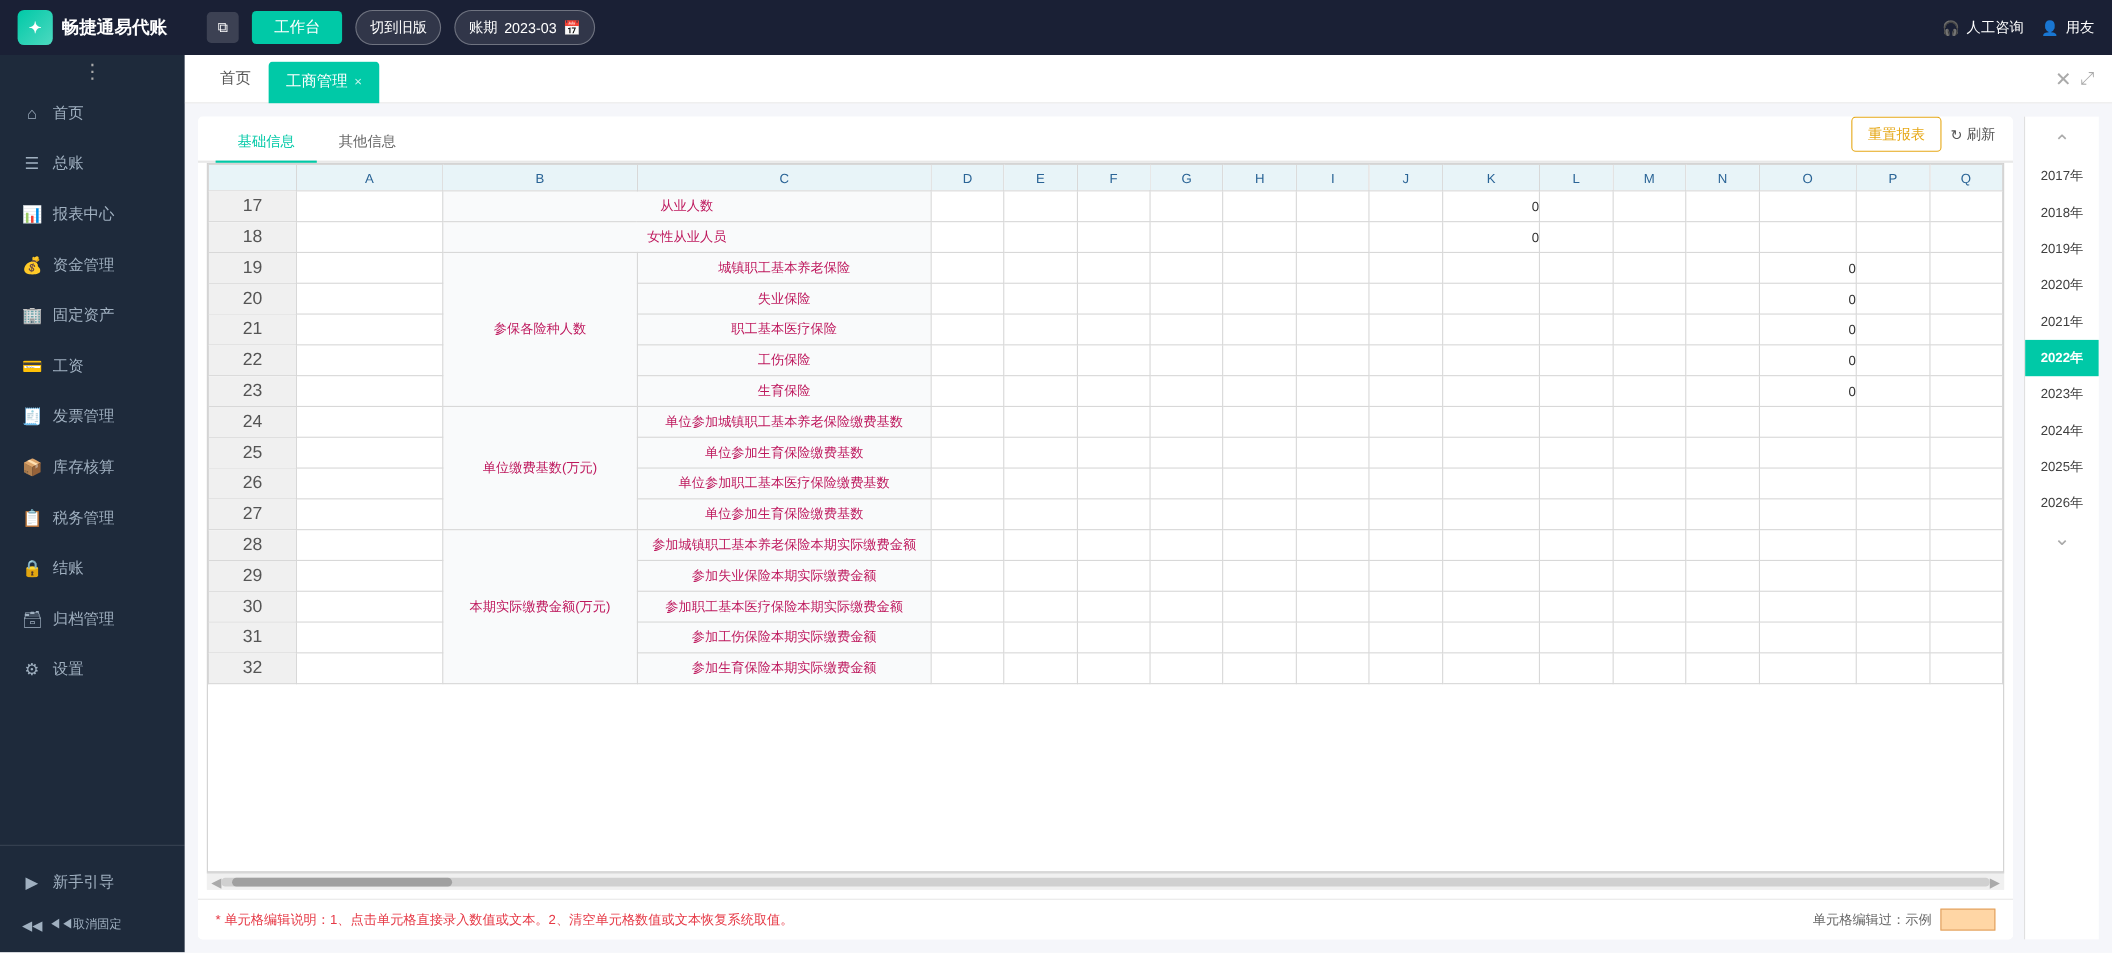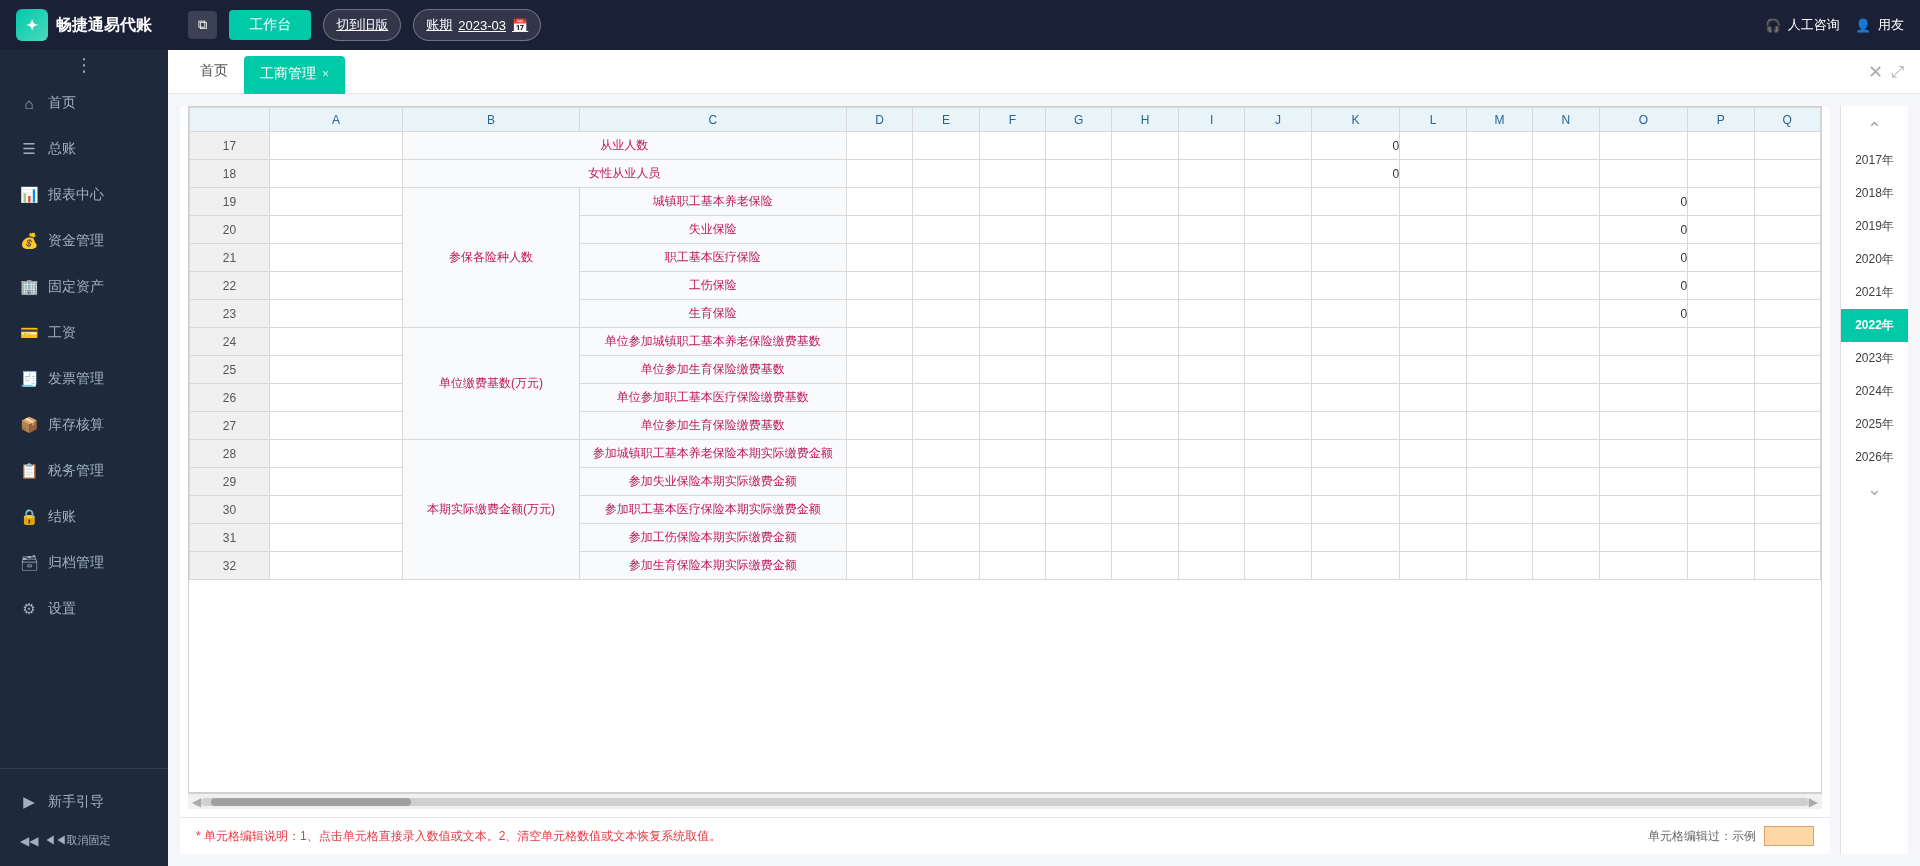--- a/index.html
+++ b/index.html
@@ -6,21 +6,21 @@
     body { font-family: 'Microsoft YaHei', Arial, sans-serif; font-size: 13px; background: #f0f2f5; width: 1920px; height: 866px; overflow: hidden; display: flex; flex-direction: column; }
 
     
     .header { height: 50px; background: #1a2035; display: flex; align-items: center; padding: 0 16px; gap: 12px; flex-shrink: 0; }
     .logo { display: flex; align-items: center; gap: 8px; color: white; font-size: 16px; font-weight: bold; width: 160px; }
     .logo-icon { width: 32px; height: 32px; background: linear-gradient(135deg, #00c9a7, #4dd9c0); border-radius: 6px; display: flex; align-items: center; justify-content: center; color: white; font-size: 14px; }
     .company-selector { display: flex; align-items: center; gap: 6px; background: rgba(255,255,255,0.1); border-radius: 4px; padding: 6px 12px; color: white; cursor: pointer; font-size: 13px; min-width: 260px; }
     .company-selector .arrow { color: #aaa; }
     .header-btn { background: rgba(255,255,255,0.15); border: none; border-radius: 4px; padding: 6px 10px; color: white; cursor: pointer; font-size: 13px; }
     .workbench-btn { background: #00c9a7; border: none; border-radius: 4px; padding: 6px 20px; color: white; cursor: pointer; font-size: 14px; }
-    .period-btn { background: rgba(255,255,255,0.1); border: 1px solid rgba(255,255,255,0.3); border-radius: 16px; padding: 6px 12px; color: white; cursor: pointer; font-size: 13px; display: flex; align-items: center; gap: 6px; text-decoration: underline; }
+    .period-btn { background: rgba(255,255,255,0.1); border: 1px solid rgba(255,255,255,0.3); border-radius: 16px; padding: 6px 12px; color: white; cursor: pointer; font-size: 13px; display: flex; align-items: center; gap: 6px; }
     .header-right { margin-left: auto; display: flex; align-items: center; gap: 16px; color: white; font-size: 13px; }
     .header-right .user { display: flex; align-items: center; gap: 6px; cursor: pointer; }
 
     
     .main-layout { display: flex; flex: 1; overflow: hidden; }
 
     
     .sidebar { width: 168px; background: #1e2a3b; flex-shrink: 0; display: flex; flex-direction: column; overflow: hidden; }
     .sidebar-item { display: flex; align-items: center; gap: 10px; padding: 14px 20px; color: #a0b0c0; cursor: pointer; font-size: 14px; transition: background 0.2s; }
     .sidebar-item .si-icon { width: 18px; text-align: center; font-size: 15px; }
@@ -49,21 +49,21 @@
     
     .sheet-wrapper { flex: 1; overflow: hidden; display: flex; flex-direction: column; padding: 0 8px 8px; }
     .sheet-container { flex: 1; overflow: auto; border: 1px solid #d0d0d0; position: relative; }
     .sheet-table { border-collapse: collapse; min-width: 100%; font-size: 12px; }
     .sheet-table th, .sheet-table td { border: 1px solid #d8d8d8; padding: 0; white-space: nowrap; }
 
     
     .col-header { background: #e8f4f8; text-align: center; font-weight: normal; font-size: 12px; color: #2a6496; height: 24px; min-width: 80px; position: sticky; top: 0; z-index: 2; }
     .row-num-header { background: #e8f4f8; width: 40px; position: sticky; top: 0; left: 0; z-index: 3; }
 
-    .row-num { background: #f0f0f0; text-align: center; font-size: 12px; color: #555; padding: 4px; width: 40px; position: sticky; left: 0; z-index: 1; }
+    .row-num { background: #f0f0f0; text-align: center; font-size: 16px; color: #555; padding: 4px; width: 40px; position: sticky; left: 0; z-index: 1; }
     .cell { padding: 4px 8px; font-size: 12px; height: 28px; }
     .cell-center { text-align: center; }
     .cell-label { text-align: center; background: #f9fafb; color: #be185d; }
     .cell-value { text-align: right; color: #333; }
     .cell-empty { background: white; }
 
     
     .col-A { min-width: 120px; max-width: 120px; }
     .col-B { min-width: 160px; max-width: 160px; }
     .col-C { min-width: 240px; max-width: 280px; }
@@ -206,20 +206,37 @@
       <div style="margin-left:auto; display:flex; align-items:center; gap:8px;">
         <span style="color:#aaa; cursor:pointer; font-size:18px;">✕</span>
         <span style="color:#aaa; cursor:pointer; font-size:16px;">⤢</span>
       </div>
     </div>
 
     <div class="inner-content">
 
       <div class="main-panel">
 
+        <div style="display:flex; align-items:flex-end; border-bottom:2px solid #e8e8e8; padding:0 16px 0; justify-content:space-between;">
+          <div style="display:flex;">
+            <div class="sub-tab active">
+              <span>基础信息</span>
+            </div>
+            <div class="sub-tab">
+              <span>其他信息</span>
+            </div>
+          </div>
+          <div style="display:flex; align-items:center; gap:8px; padding-bottom:8px;">
+            <button class="reset-btn">重置报表</button>
+            <button class="refresh-btn">
+              <span>↻</span>
+              <span>刷新</span>
+            </button>
+          </div>
+        </div>
 
         <div class="sheet-wrapper">
           <div class="sheet-container">
             <table class="sheet-table">
               <thead>
                 <tr>
                   <th class="row-num-header col-header"></th>
                   <th class="col-header col-A">A</th>
                   <th class="col-header col-B">B</th>
                   <th class="col-header col-C">C</th>

